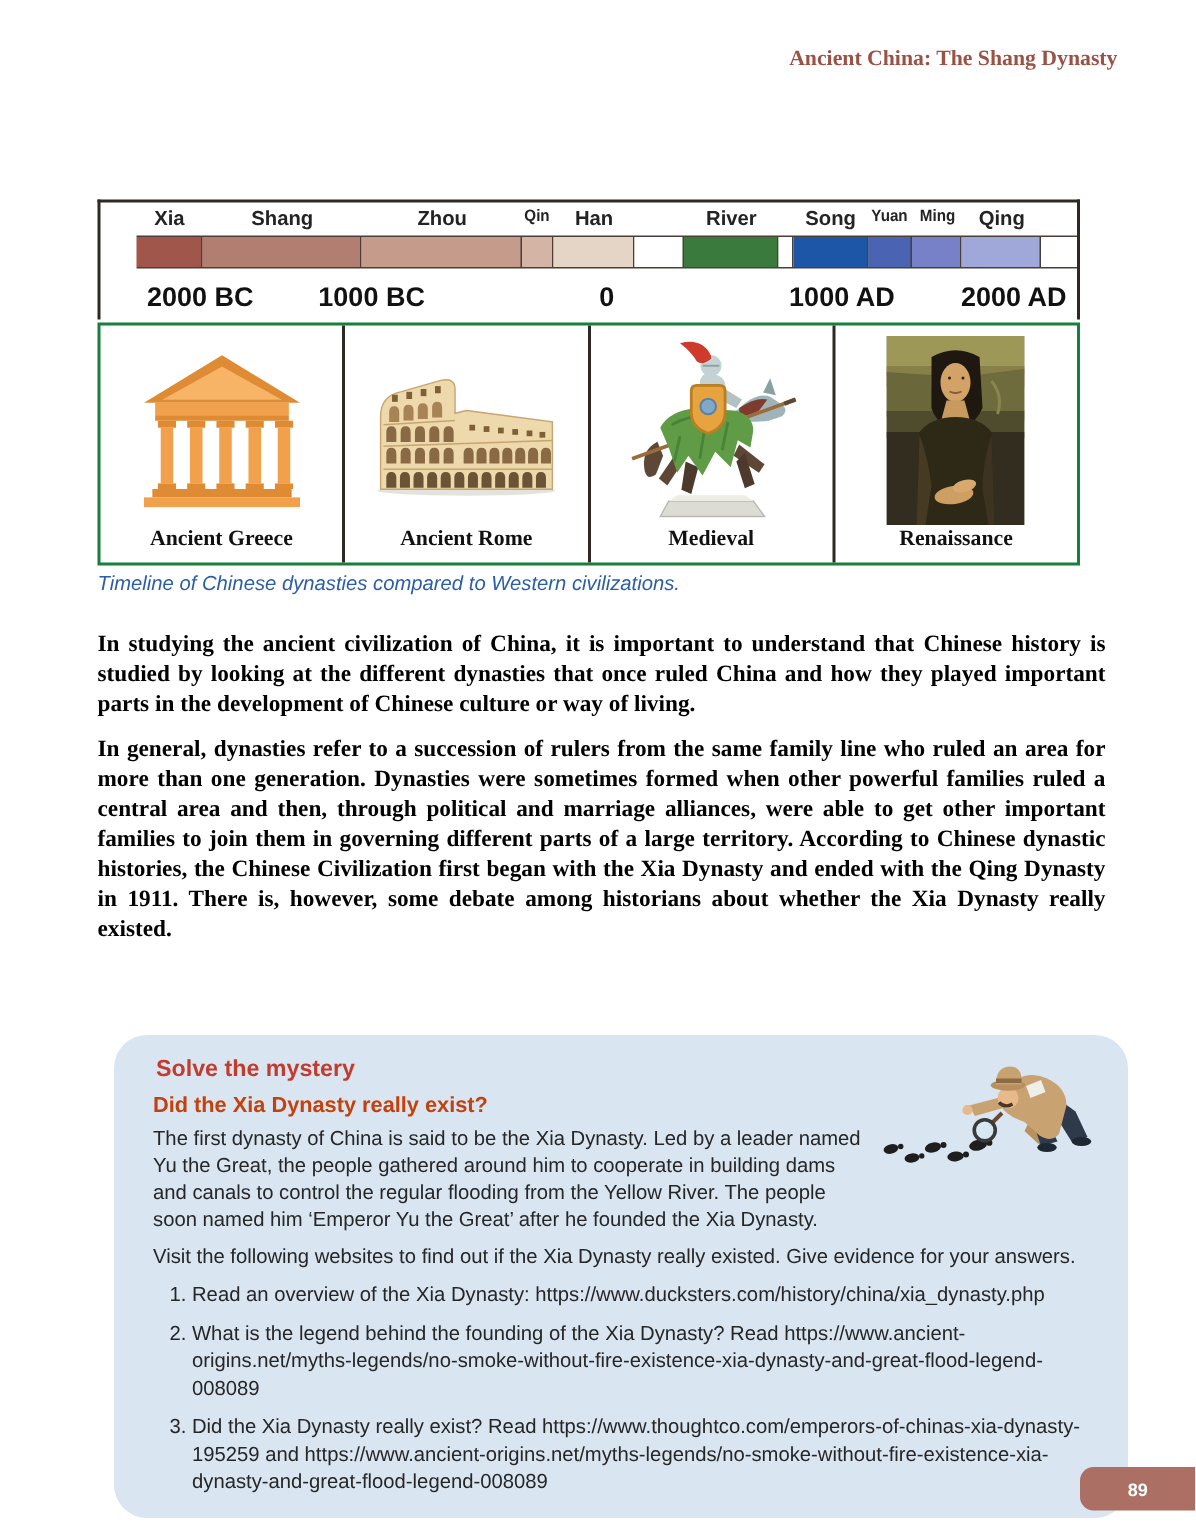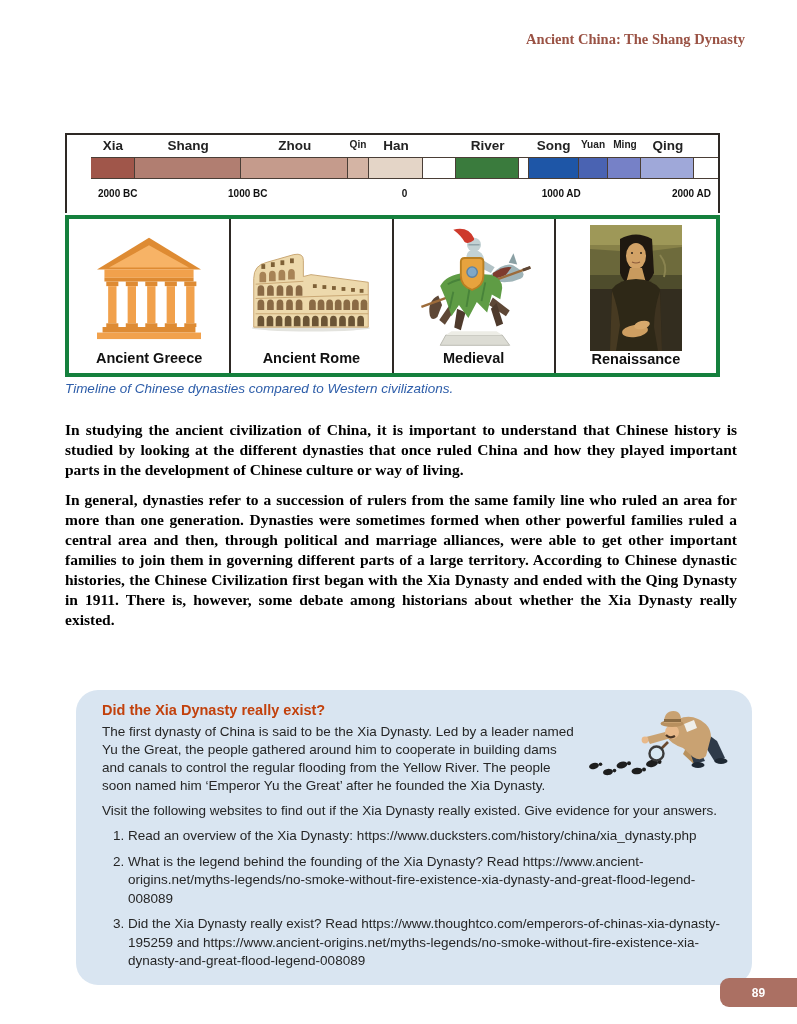--- a/index.html
+++ b/index.html
@@ -30,31 +30,31 @@
     position:absolute;top:3px;transform:translateX(-50%);
     font-size:13.5px;font-weight:bold;color:#232323;white-space:nowrap;
   }
   .tl-label.small{font-size:11px;transform:translateX(-50%) scaleX(.92);}
   .tl-band{
     display:flex;height:20px;
     border-top:1px solid #4A3E36;border-bottom:1px solid #4A3E36;
   }
   .tl-seg{height:100%;box-sizing:border-box;border-right:1px solid #4A3E36;}
   .tl-seg:last-child{border-right:none;}
-  .tl-dates{position:relative;height:34px;font-size:10px;font-weight:bold;color:#111;}
+  .tl-dates{position:relative;height:34px;font-size:18px;font-weight:bold;color:#111;}
   .tl-date{position:absolute;top:9px;transform:translateX(-50%);white-space:nowrap;}
   .tl-date.first{left:7px;transform:none;}
   .tl-date.p25{left:25%;}
   .tl-date.p50{left:50%;}
   .tl-date.p75{left:75%;}
   .tl-date.last{left:auto;right:7px;transform:none;}
   
   .civ-table{
     position:absolute;left:65px;top:215px;width:655px;height:162px;
-    border:4px solid #15803d;box-sizing:border-box;display:flex;background:#fff;
+    border:2px solid #15803d;box-sizing:border-box;display:flex;background:#fff;font-family:Liberation Serif, serif;
   }
   .civ-cell{
     flex:1;display:flex;flex-direction:column;align-items:center;
     border-left:2px solid #2E2925;box-sizing:border-box;padding:6px 2px 7px 2px;
   }
   .civ-cell:first-child{border-left:none;}
   .civ-art{flex:1;display:flex;align-items:center;justify-content:center;width:100%;}
   .civ-label{font-size:14.5px;font-weight:bold;color:#111;}
   
   .caption{
@@ -342,20 +342,21 @@
           <circle cx="88" cy="28" r="7" fill="#E8B98A"></circle>
           <path d="M82,31 Q86,35 91,32" stroke="#4A3626" stroke-width="2.2" fill="none"></path>
           <ellipse cx="88" cy="19.5" rx="11.5" ry="3.6" fill="#B8905F"></ellipse>
           <path d="M80,19 Q80,7 89.5,7 Q98,7 97,19 Z" fill="#C9A272"></path>
           <rect x="80" y="15" width="17" height="3" fill="#8A6B43"></rect>
           <line x1="84" y1="38" x2="76" y2="46" stroke="#6B4A2F" stroke-width="2.6"></line>
           <circle cx="72.5" cy="49.5" r="7" fill="#D8E8F2" fill-opacity="0.92" stroke="#3A3A3A" stroke-width="2.4"></circle>
         </g>
       </svg>
     </div>
+    <div class="mys-title">Solve the mystery</div>
     <div class="mys-question">Did the Xia Dynasty really exist?</div>
     <p class="mys-text">The first dynasty of China is said to be the Xia Dynasty. Led by a leader named Yu the Great, the people gathered around him to cooperate in building dams and canals to control the regular flooding from the Yellow River. The people soon named him ‘Emperor Yu the Great’ after he founded the Xia Dynasty.</p>
     <p class="mys-text">Visit the following websites to find out if the Xia Dynasty really existed. Give evidence for your answers.</p>
     <ol class="mys-list" id="mys-list">
         <li>Read an overview of the Xia Dynasty: https://www.ducksters.com/history/china/xia_dynasty.php</li>
         <li>What is the legend behind the founding of the Xia Dynasty? Read https://www.ancient-origins.net/myths-legends/no-smoke-without-fire-existence-xia-dynasty-and-great-flood-legend-008089</li>
         <li>Did the Xia Dynasty really exist? Read https://www.thoughtco.com/emperors-of-chinas-xia-dynasty-195259 and https://www.ancient-origins.net/myths-legends/no-smoke-without-fire-existence-xia-dynasty-and-great-flood-legend-008089</li>
       </ol>
   </div>
 

